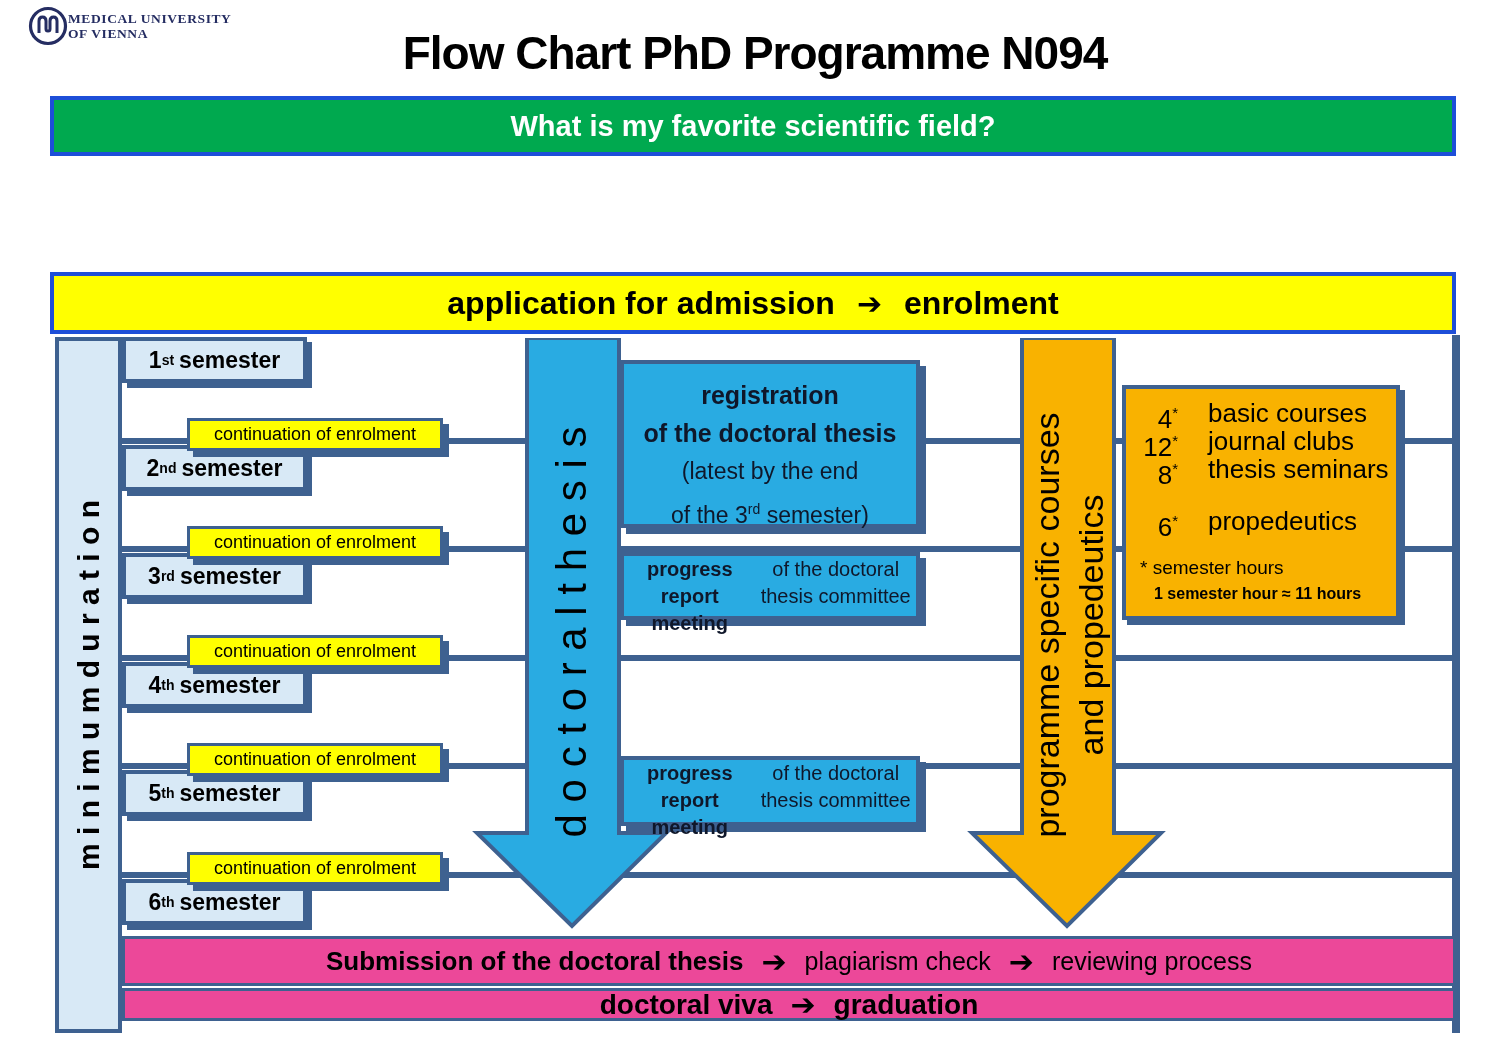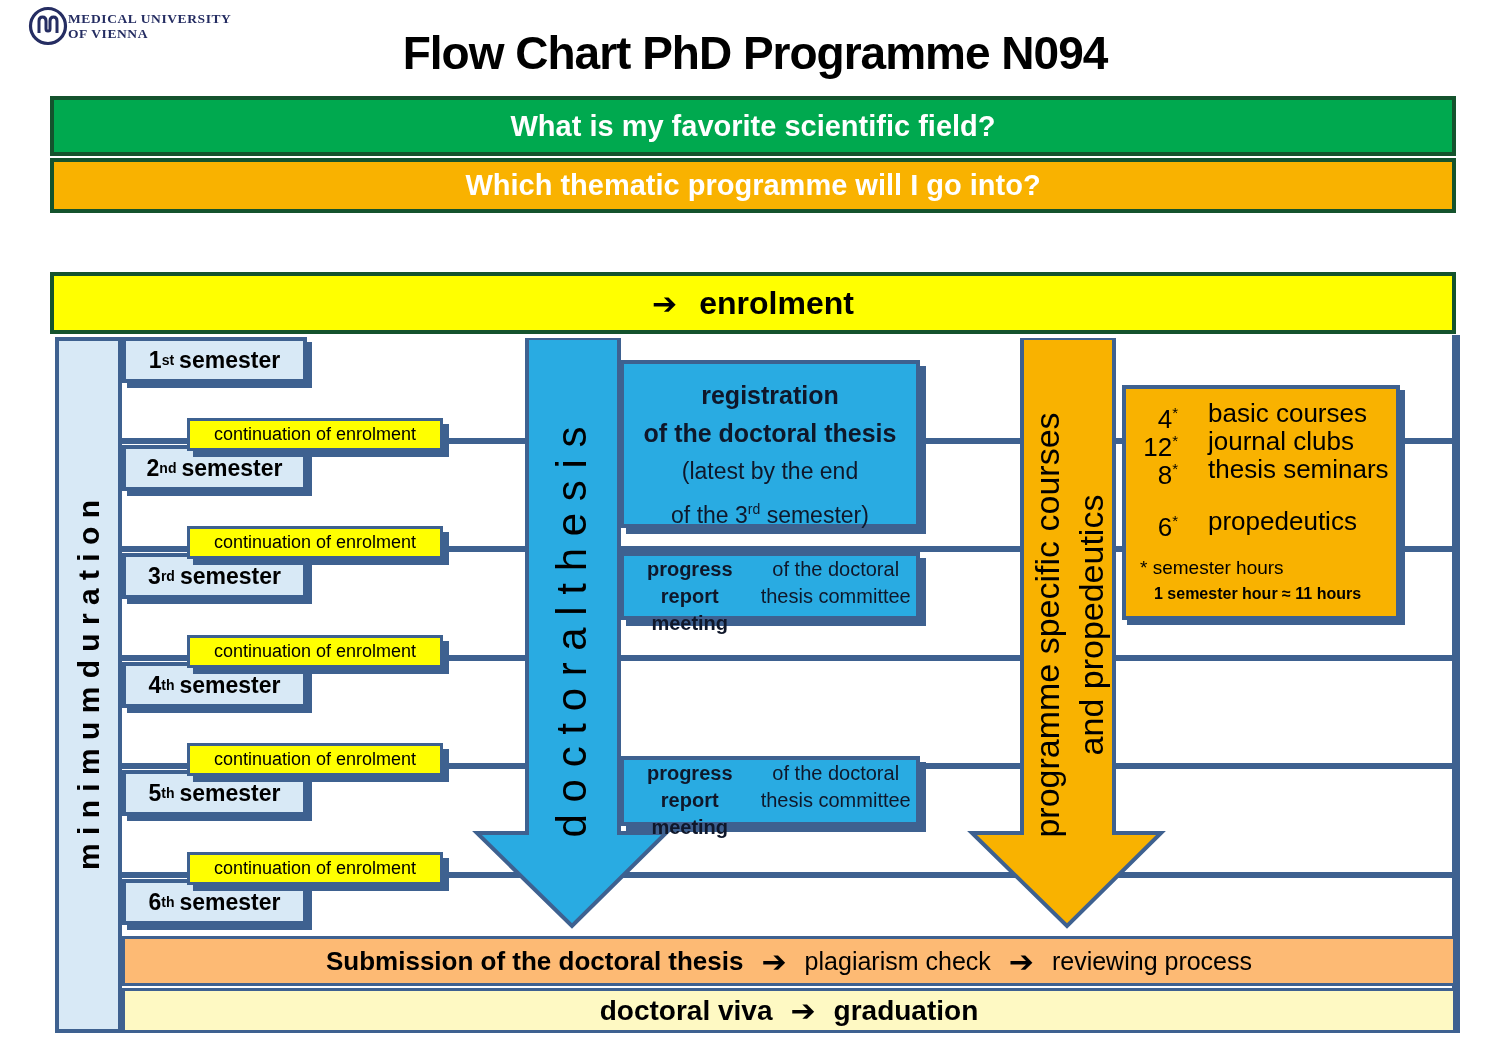--- a/index.html
+++ b/index.html
@@ -8,21 +8,21 @@
     position:relative; width:1510px; height:1047px; overflow:hidden;
     background:#ffffff; font-family:"Liberation Sans","DejaVu Sans",sans-serif;
   }
   
   .logo { position:absolute; left:28px; top:6px; display:flex; align-items:center; }
   .logo-text { color:#252D62; font-family:"Liberation Serif","DejaVu Serif",serif;
                font-size:13.5px; letter-spacing:.6px; line-height:15px; font-weight:600; }
   .title { position:absolute; left:0; top:26px; width:100%; text-align:center;
            font-size:46px; font-weight:bold; color:#000; letter-spacing:-1px; }
   
-  .banner { position:absolute; left:50px; width:1406px; border:4px solid #14532d;
+  .banner { position:absolute; left:50px; width:1406px; border:4px solid #1d4ed8;
             display:flex; align-items:center; justify-content:center; }
   .banner.q { color:#fff; font-weight:bold; font-size:29px; }
   .banner-green  { top:96px;  height:60px; background:#00A94F; }
   .banner-orange { top:158px; height:55px; background:#F9B200; }
   .banner-blue   { top:215px; height:55px; background:#00AEEF; }
   .banner-yellow { top:272px; height:62px; background:#FFFF00; color:#000;
                    font-weight:bold; font-size:32px; gap:22px; }
   .arrow-glyph { font-weight:bold; font-size:30px; }
   
   .rail { position:absolute; left:55px; top:337px; width:67px; height:696px;
@@ -68,44 +68,44 @@
   .course-row { position:absolute; left:0; width:100%; font-size:26px; line-height:28px; }
   .course-num { position:absolute; left:8px; width:44px; text-align:right; }
   .course-num sup { font-size:15px; }
   .course-name { position:absolute; left:82px; }
   .footnote1 { position:absolute; left:14px; top:168px; font-size:19px; }
   .footnote2 { position:absolute; left:28px; top:196px; font-size:16px; font-weight:bold; }
   
   .bottom-banner { position:absolute; left:122px; width:1334px; border:3px solid #3E6190;
                    display:flex; align-items:center; justify-content:center; gap:18px;
                    color:#000; z-index:2; }
-  .submission { top:936px; height:50px; background:#fdba74; font-size:25px; }
+  .submission { top:936px; height:50px; background:#ec4899; font-size:25px; }
   .submission .b { font-weight:bold; font-size:26px; }
-  .viva { top:988px; height:45px; background:#fef9c3; font-weight:bold; font-size:28px; }
+  .viva { top:988px; height:33px; background:#ec4899; font-weight:bold; font-size:28px; }
 </style>
 </head>
 <body>
 
 <div id="page">
 
   <div class="logo">
     <svg width="40" height="40" viewBox="0 0 40 40">
       <circle cx="20" cy="20" r="17.5" fill="none" stroke="#252D62" stroke-width="3.2"></circle>
       <path d="M11 27 L11 15 Q11 11 14.5 11 Q18 11 18 15 L18 23 Q18 25 20 25 Q22 25 22 23 L22 15 Q22 11 25.5 11 Q29 11 29 15 L29 27" fill="none" stroke="#252D62" stroke-width="3"></path>
     </svg>
     <div class="logo-text">
       <div>MEDICAL UNIVERSITY</div>
       <div>OF VIENNA</div>
     </div>
   </div>
   <div class="title">Flow Chart PhD Programme N094</div>
 
   <div class="banner q banner-green">What is my favorite scientific field?</div>
-  <div class="banner q banner-orange">Which thematic programme will I go into?</div>
   <div class="banner banner-yellow">
+    <span>application for admission</span>
     <span class="arrow-glyph">➔</span>
     <span>enrolment</span>
   </div>
 
   <div class="rail">
     <div class="rail-text">m i n i m u m   d u r a t i o n</div>
   </div>
   <div class="vline"></div>
   <div class="hline" style="top:438px"></div>
   <div class="hline" style="top:546px"></div>

